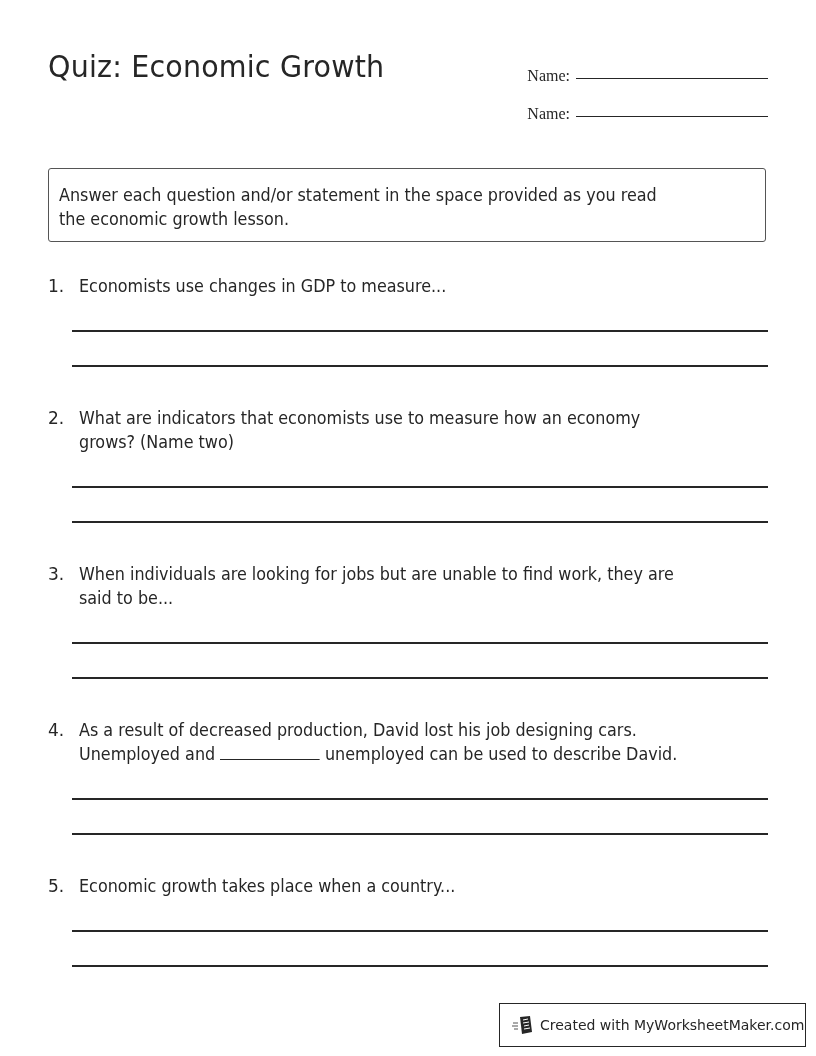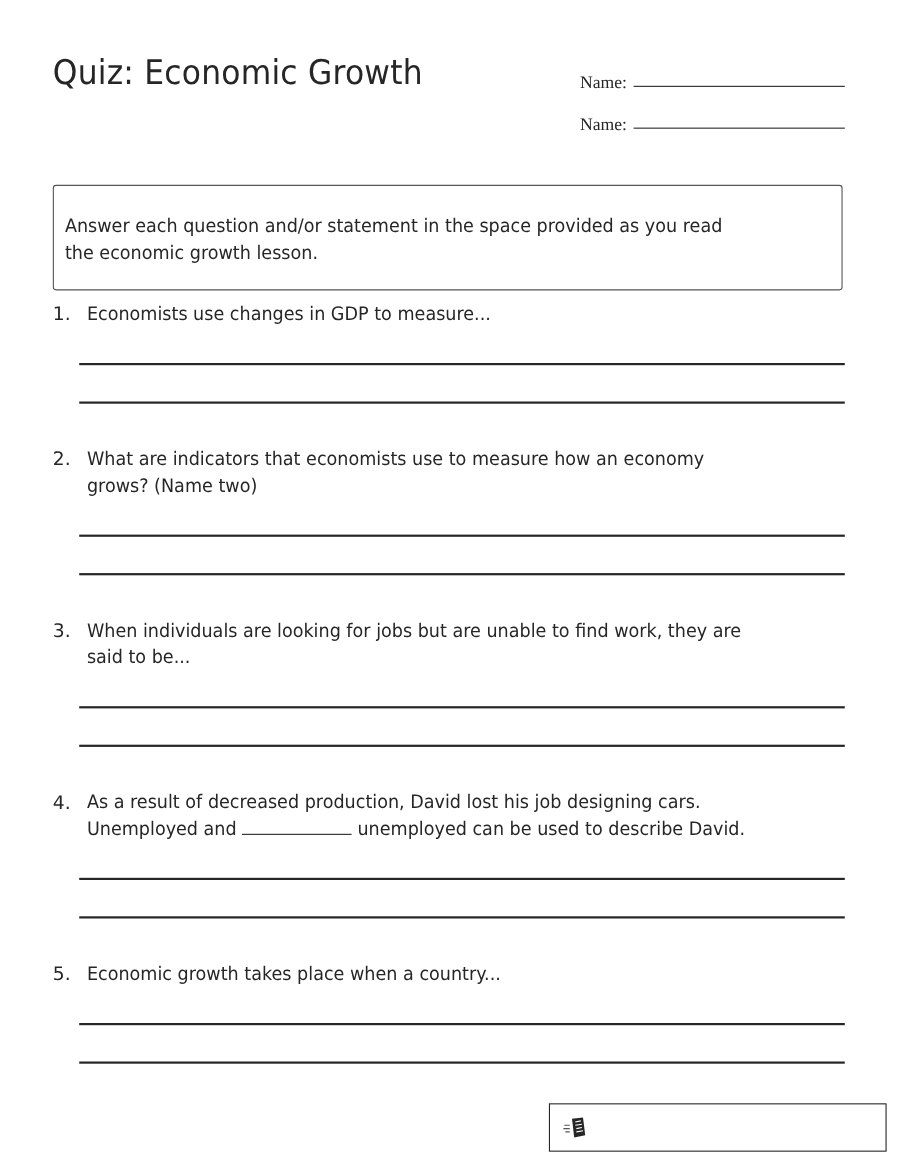--- a/index.html
+++ b/index.html
@@ -1,21 +1,21 @@
 <!DOCTYPE html>
 <html><head>
 <meta charset="utf-8">
 <style>
   html, body { margin: 0; padding: 0; background: #ffffff; }
   body { width: 816px; height: 1056px; position: relative; overflow: hidden; color: #262626; font-family: "DejaVu Sans", sans-serif; }
   .title { position: absolute; left: 48px; top: 48px; font-size: 31px; font-weight: normal; letter-spacing: 0.2px; color: #262626; font-family: "DejaVu Sans", sans-serif; transform: scaleX(0.92); transform-origin: left top; }
   .field { position: absolute; left: 500px; width: 268px; height: 24px; font-family: "Liberation Serif", serif; font-size: 16px; color: #262626; }
   .field .lbl { position: absolute; right: 198px; top: 0; margin-top: 12px; }
   .field .line { position: absolute; left: 76px; right: 0; bottom: 0; border-bottom: 1px solid #262626; }
-  .instr { position: absolute; left: 48px; top: 168px; width: 696px; height: 44px; border: 1px solid #555; border-radius: 3px; padding: 25px 10px; font-size: 17px; line-height: 24px; color: #262626; transform-origin: left top; }
+  .instr { position: absolute; left: 48px; top: 168px; width: 696px; height: 44px; border: 1px solid #555; border-radius: 3px; padding: 14px 10px; font-size: 17px; line-height: 24px; color: #262626; transform-origin: left top; }
   .instr span { display: inline-block; transform: scaleX(0.94); transform-origin: left top; white-space: nowrap; }
   .q { position: absolute; left: 48px; width: 720px; font-size: 17px; line-height: 24px; color: #262626; }
   .q .num { position: absolute; left: 0; top: 0; }
   .q .text { position: absolute; left: 31px; top: 0; width: 700px; transform: scaleX(0.94); transform-origin: left top; }
   .q .text div { white-space: nowrap; }
   .ans { position: absolute; left: 72px; width: 696px; border-top: 2px solid #262626; height: 0; }
   .blank { display: inline-block; width: 106px; border-bottom: 1px solid #262626; height: 16px; vertical-align: baseline; }
   .footer { position: absolute; left: 499px; top: 1003px; width: 305px; height: 42px; border: 1px solid #262626; display: flex; align-items: center; font-size: 14px; color: #262626; }
   .footer .logo { margin-left: 12px; width: 22px; height: 22px; }
   .footer .ftext { margin-left: 6px; white-space: nowrap; }
@@ -88,13 +88,14 @@
 <div class="ans" style="top:965px;"></div>
 
 <div class="footer">
   <svg class="logo" viewBox="0 0 22 22">
     <line x1="1" y1="9" x2="6" y2="9" stroke="#555" stroke-width="1"></line>
     <line x1="0" y1="12" x2="6" y2="12" stroke="#555" stroke-width="1"></line>
     <line x1="2" y1="15" x2="6" y2="15" stroke="#555" stroke-width="1"></line>
     <path d="M8 3 L18 2 L20 18 L10 20 Z" fill="#262626"></path>
     <path d="M11 6 L16 5 M11 9 L17 8 M12 12 L17 11 M12 15 L18 14" stroke="#fff" stroke-width="1"></path>
   </svg>
+  <span class="ftext">Created with MyWorksheetMaker.com</span>
 </div>
 
 </body></html>

